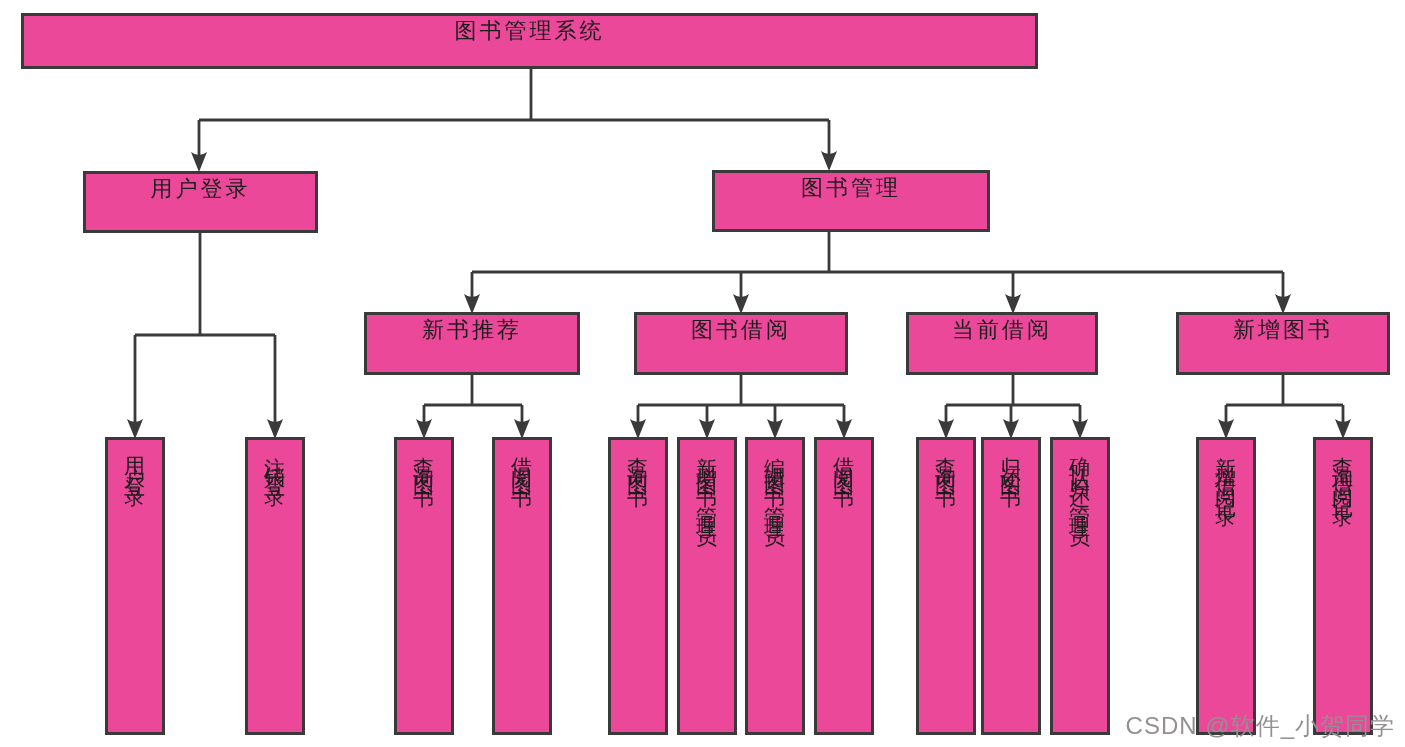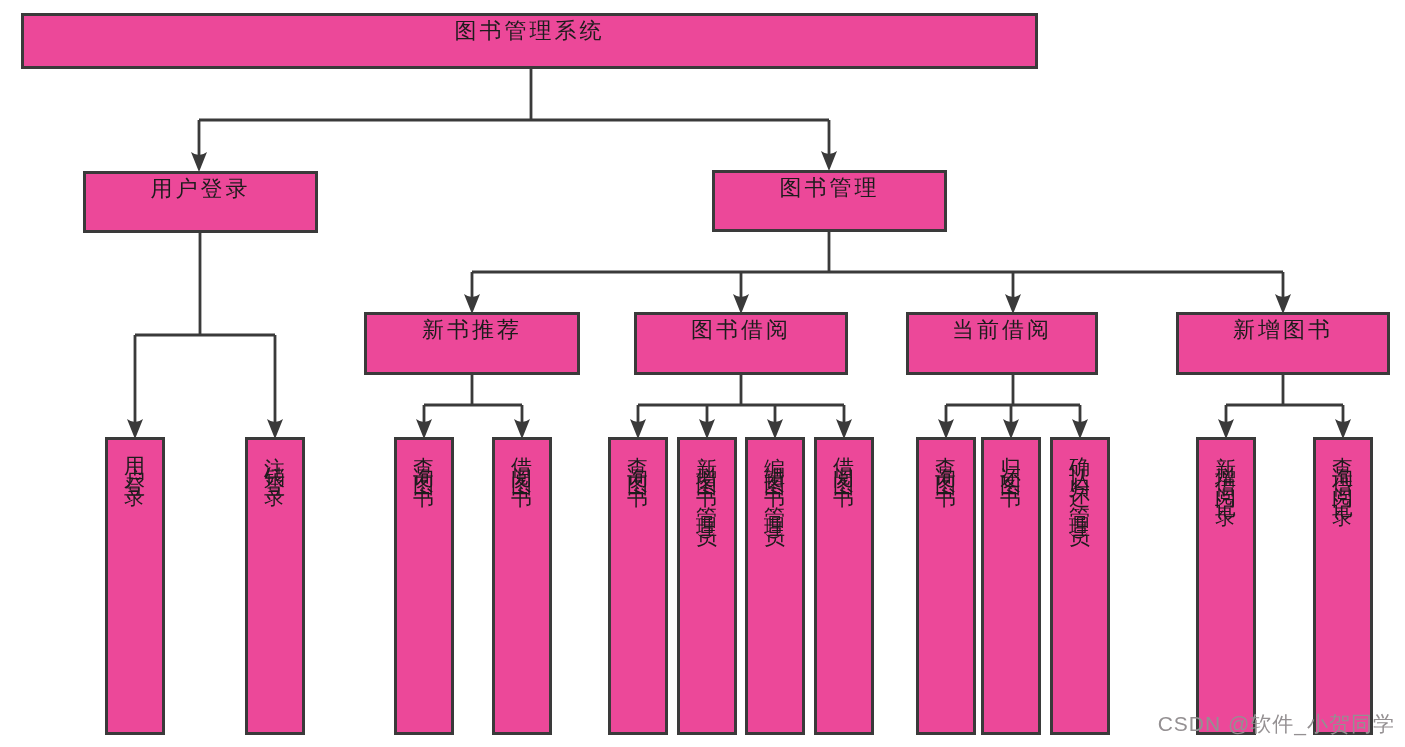--- a/index.html
+++ b/index.html
@@ -38,21 +38,21 @@
     text-orientation: mixed;
     font-size: 21px;
     letter-spacing: 10px;
     color: #1c1c1c;
     line-height: 1;
   }
   .watermark {
     position: absolute;
     top: 710px;
     right: 10px;
-    font-size: 21px;
+    font-size: 24px;
     letter-spacing: 1px;
     color: #949092;
     z-index: 5;
     white-space: nowrap;
   }
 </style>
 </head>
 <body>
 
 <div id="stage">
@@ -88,21 +88,21 @@
              M1343,439 L1335,419 Q1343,425 1351,419 Z"></path>
   </svg>
 
   <div class="box" style="left:21px; top:13px; width:1017px; height:56px;">
     <span class="hlabel">图书管理系统</span>
   </div>
 
   <div class="box" style="left:83px; top:171px; width:235px; height:62px;">
     <span class="hlabel">用户登录</span>
   </div>
-  <div class="box" style="left:712px; top:170px; width:235px; height:62px;">
+  <div class="box" style="left:712px; top:170px; width:278px; height:62px;">
     <span class="hlabel">图书管理</span>
   </div>
 
   <div class="box" style="left:634px; top:312px; width:214px; height:63px;">
     <span class="hlabel">图书借阅</span>
   </div>
   <div class="box" style="left:364px; top:312px; width:216px; height:63px;">
     <span class="hlabel">新书推荐</span>
   </div>
   <div class="box" style="left:906px; top:312px; width:192px; height:63px;">

